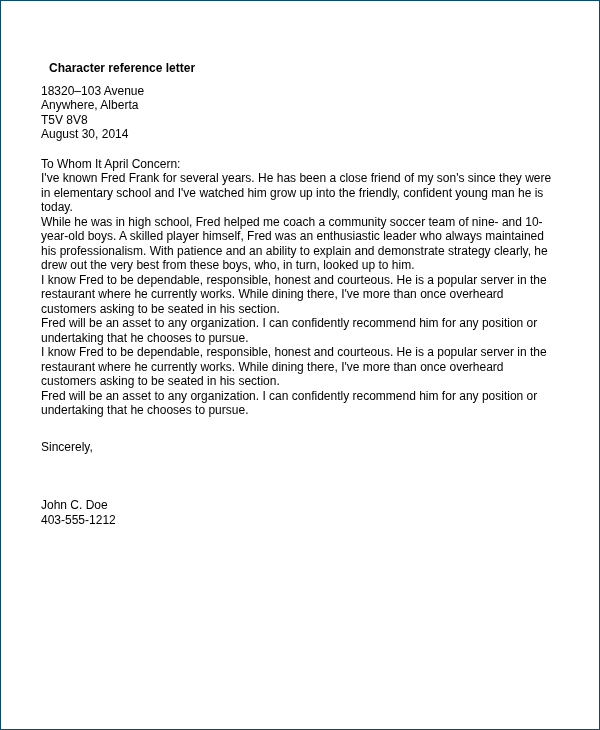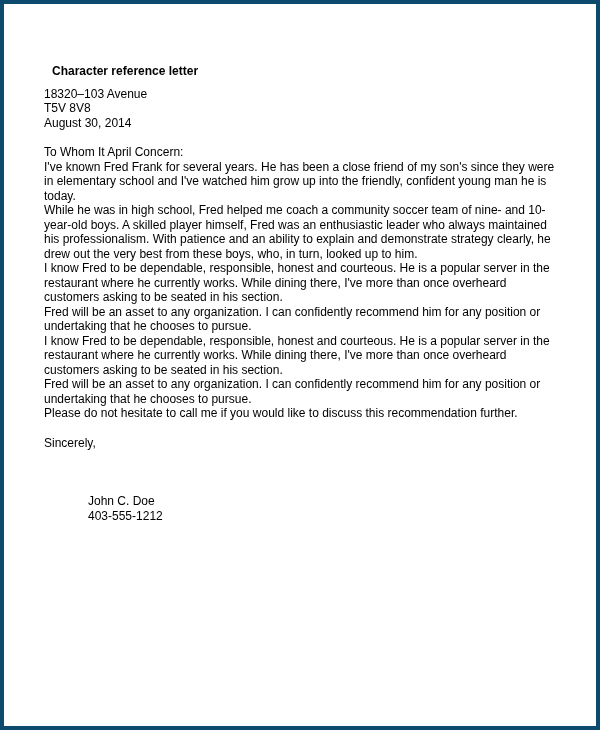--- a/index.html
+++ b/index.html
@@ -6,21 +6,21 @@
     margin: 0;
     padding: 0;
     background: #ffffff;
   }
   .page {
     position: relative;
     width: 600px;
     height: 730px;
     box-sizing: border-box;
     background: #ffffff;
-    border: 4px solid #0c4a6e;
+    border: 1px solid #0c4a6e;
     font-family: "Liberation Sans", "DejaVu Sans", sans-serif;
     font-size: 12px;
     line-height: 14.5px;
     color: #000000;
     overflow: hidden;
   }
   .content {
     padding: 60px 38px 0 40px;
   }
   .letter-title {
@@ -37,59 +37,58 @@
     white-space: nowrap;
   }
   .salutation {
     margin-top: 15px;
   }
   .para {
     margin: 0 0 0 0;
     padding: 0;
   }
   .closing {
-    margin-top: 15px;
+    margin-top: 22px;
   }
   .signature-block {
     margin-top: 44px;
   }
   .signature-block div {
     white-space: nowrap;
-    margin-left: 44px;
   }
 </style>
 </head>
 <body>
 
 <div class="page">
   <div class="content">
 
     <h1 class="letter-title">Character reference letter</h1>
 
     <div class="address-block">
       <div>18320–103 Avenue</div>
+      <div>Anywhere, Alberta</div>
       <div>T5V 8V8</div>
       <div>August 30, 2014</div>
     </div>
 
     <div class="salutation">To Whom It April Concern:</div>
 
     <p class="para">I've known Fred Frank for several years. He has been a close friend of my son's since they were in elementary school and I've watched him grow up into the friendly, confident young man he is today.</p>
 
     <p class="para">While he was in high school, Fred helped me coach a community soccer team of nine- and 10-year-old boys. A skilled player himself, Fred was an enthusiastic leader who always maintained his professionalism. With patience and an ability to explain and demonstrate strategy clearly, he drew out the very best from these boys, who, in turn, looked up to him.</p>
 
     <p class="para">I know Fred to be dependable, responsible, honest and courteous. He is a popular server in the restaurant where he currently works. While dining there, I've more than once overheard customers asking to be seated in his section.</p>
 
     <p class="para">Fred will be an asset to any organization. I can confidently recommend him for any position or undertaking that he chooses to pursue.</p>
 
     <p class="para">I know Fred to be dependable, responsible, honest and courteous. He is a popular server in the restaurant where he currently works. While dining there, I've more than once overheard customers asking to be seated in his section.</p>
 
     <p class="para">Fred will be an asset to any organization. I can confidently recommend him for any position or undertaking that he chooses to pursue.</p>
 
-    <p class="para">Please do not hesitate to call me if you would like to discuss this recommendation further.</p>
 
     <div class="closing">Sincerely,</div>
 
     <div class="signature-block">
       <div>John C. Doe</div>
       <div>403-555-1212</div>
     </div>
 
   </div>
 </div>

